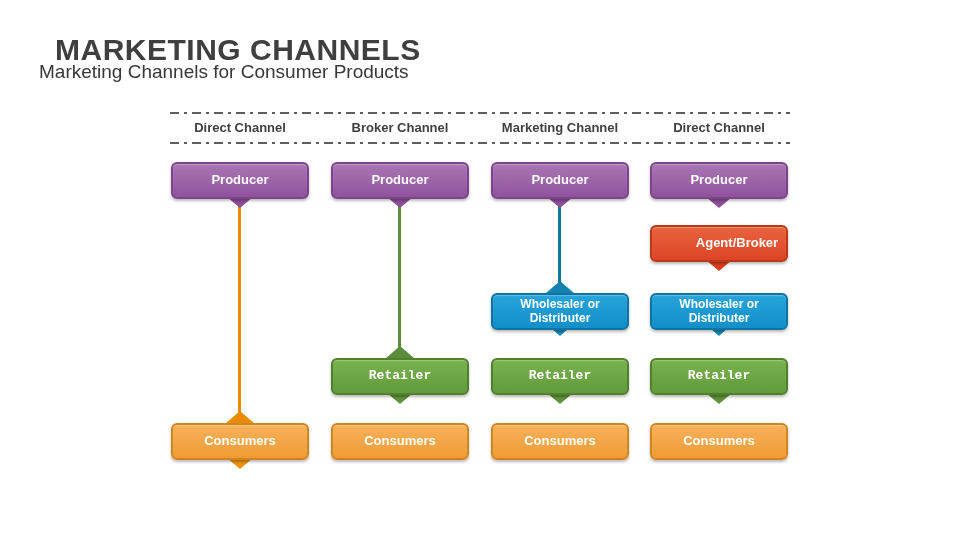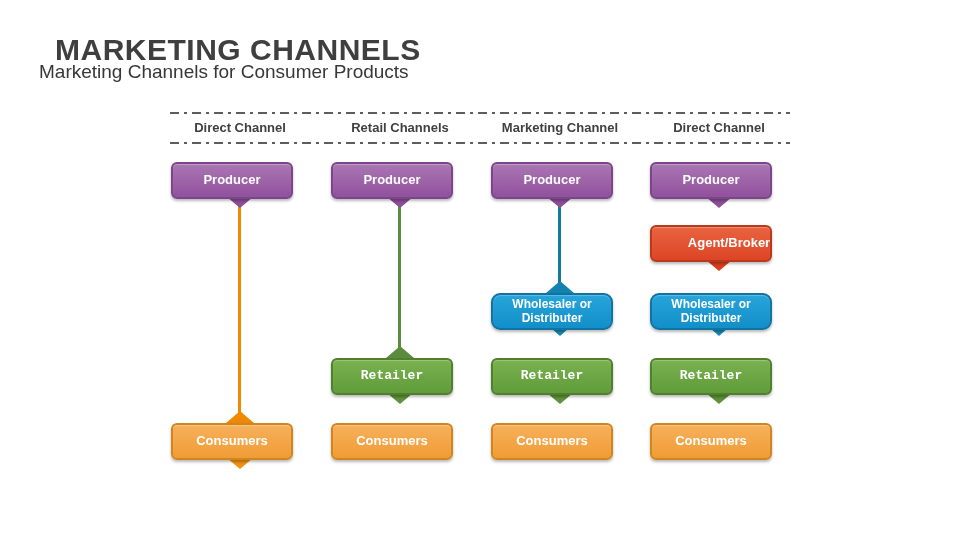--- a/index.html
+++ b/index.html
@@ -19,31 +19,31 @@
     position:absolute;left:170px;width:620px;height:2px;
     background:repeating-linear-gradient(to right,
       #5d5d5d 0 9px, transparent 9px 14px,
       #5d5d5d 14px 17px, transparent 17px 22px);
   }
   .chan-label{
     position:absolute;width:138px;top:120px;
     font-size:13px;font-weight:bold;color:#404040;text-align:center;
   }
   .box{
-    position:absolute;width:122px;height:37px;box-sizing:border-box;
+    position:absolute;width:138px;height:37px;box-sizing:border-box;
     border:2px solid;border-radius:6px;
     display:flex;align-items:center;justify-content:center;
     color:#ffffff;font-weight:bold;font-size:13px;text-align:center;line-height:1.15;
     box-shadow:0 2px 3px rgba(0,0,0,.28), inset 0 1px 1px rgba(255,255,255,.28);
     z-index:3;
   }
   .two-line{font-size:12px;padding:0 6px;}
   .producer {background:linear-gradient(#a976b3,#91519d);border-color:#7d4589;}
   .agent    {background:linear-gradient(#e9633f,#dc4526);border-color:#b93a1b;padding-left:36px;}
-  .wholesaler{background:linear-gradient(#27a4da,#128fc8);border-color:#1173a2;border-radius:9px;}
+  .wholesaler{background:linear-gradient(#27a4da,#128fc8);border-color:#1173a2;}
   .retailer {background:linear-gradient(#79b14f,#619c3a);border-color:#517f2e;font-family:Liberation Mono, monospace;}
   .consumers{background:linear-gradient(#f7b05b,#f09c35);border-color:#d0861f;}
 
   .vline{position:absolute;width:3px;z-index:1;}
   .l-direct{background:#ee8a00;}
   .l-retail{background:#5b8c3e;}
   .l-wholesale{background:#14789f;}
 
   .tri-down{
     position:absolute;width:0;height:0;z-index:2;
@@ -71,21 +71,21 @@
 
 <div class="slide">
 
   <h1 class="title">MARKETING CHANNELS</h1>
   <h2 class="subtitle">Marketing Channels for Consumer Products</h2>
 
   <div class="dashline" style="top:112px"></div>
   <div class="dashline" style="top:142px"></div>
 
   <div class="chan-label" style="left:171px">Direct Channel</div>
-  <div class="chan-label" style="left:331px">Retail Channels</div>
+  <div class="chan-label" style="left:331px">Broker Channel</div>
   <div class="chan-label" style="left:491px">Marketing Channel</div>
   <div class="chan-label" style="left:650px">Direct Channel</div>
 
   <div class="vline l-direct" style="left:238px;top:200px;height:215px"></div>
   <div class="vline l-retail" style="left:398px;top:200px;height:150px"></div>
   <div class="vline l-wholesale" style="left:558px;top:200px;height:85px"></div>
 
   <div class="box producer" style="left:171px;top:162px">Producer</div>
   <div class="tri-down td-producer" style="left:227px;top:197px"></div>
   <div class="tri-up tu-direct" style="left:226px;top:411px"></div>

